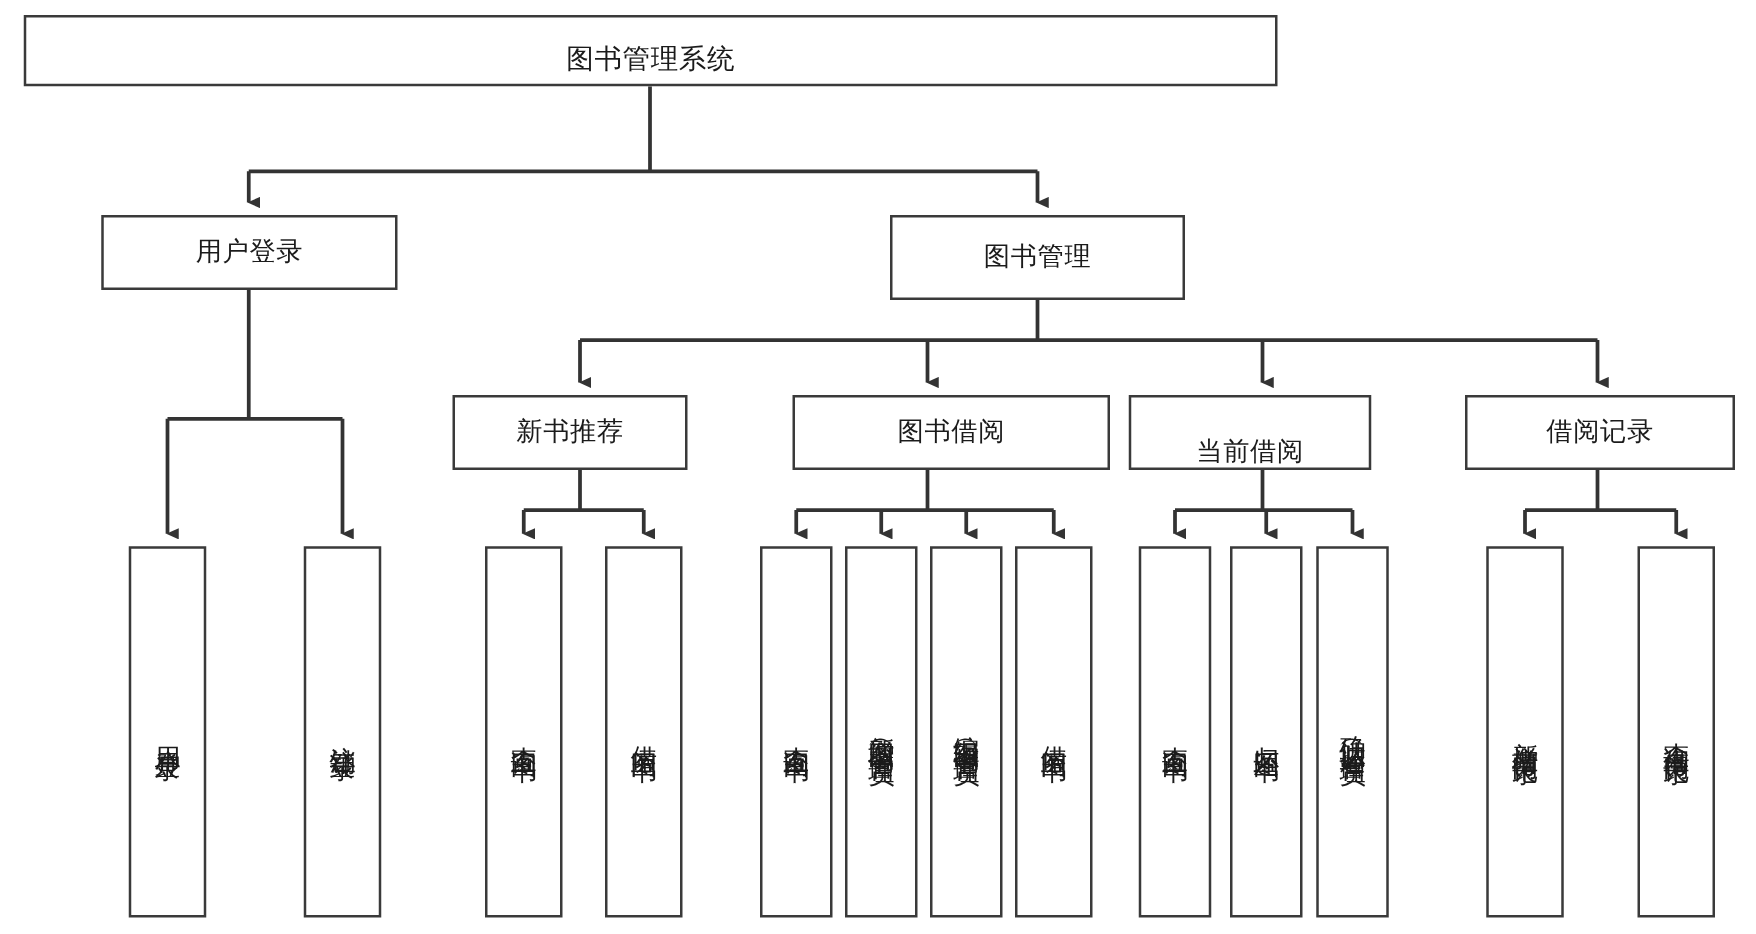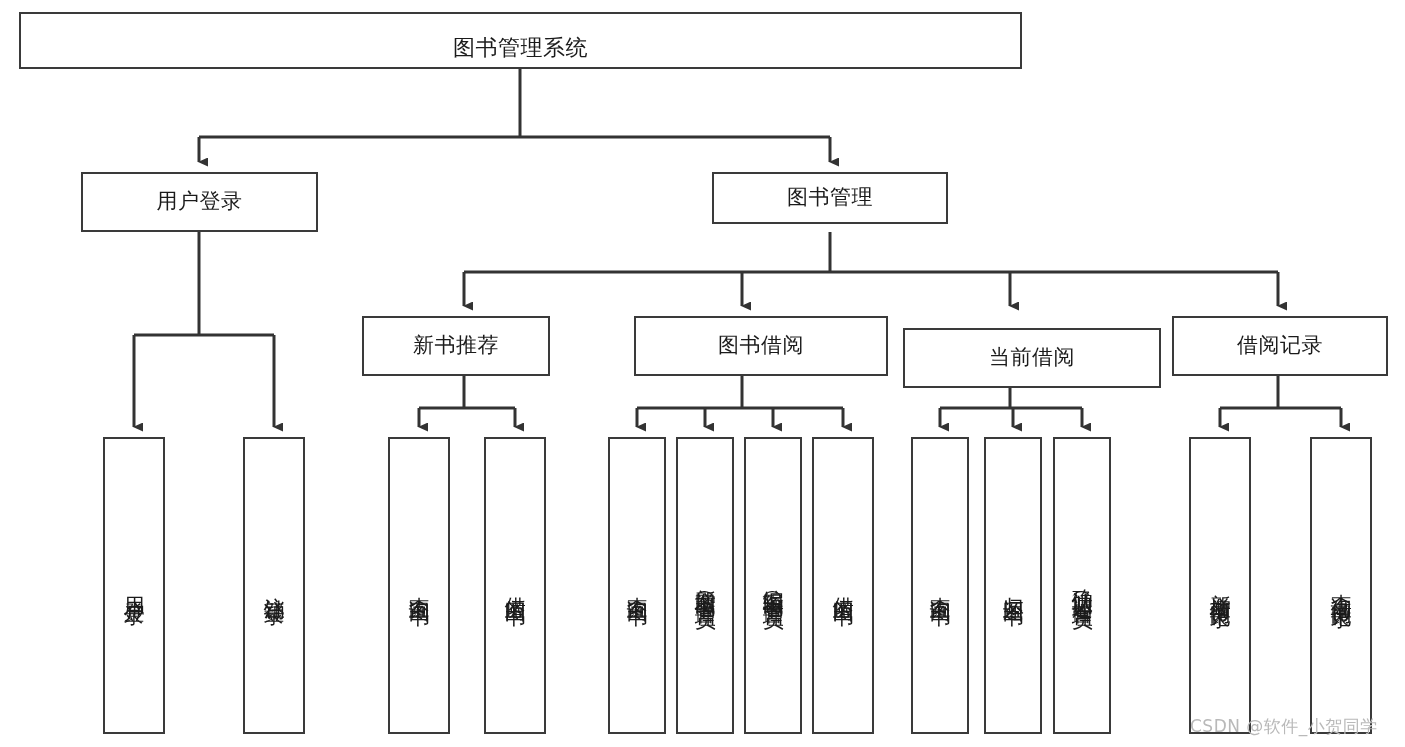--- a/index.html
+++ b/index.html
@@ -109,30 +109,30 @@
       </g>
   </svg>
 
   <div id="node-layer">
       <div class="node-box level-0" style="left: 19px; top: 12px; width: 1003px; height: 57px; border-color: rgb(58, 58, 58);">
         <span class="node-label" style="color: rgb(27, 27, 27); margin-top: 16px;">图书管理系统</span>
       </div>
       <div class="node-box level-1" style="left: 81px; top: 172px; width: 237px; height: 60px; border-color: rgb(58, 58, 58);">
         <span class="node-label" style="color: rgb(27, 27, 27);">用户登录</span>
       </div>
-      <div class="node-box level-1" style="left: 712px; top: 172px; width: 236px; height: 52px; border-color: rgb(58, 58, 58);">
+      <div class="node-box level-1" style="left: 712px; top: 172px; width: 236px; height: 68px; border-color: rgb(58, 58, 58);">
         <span class="node-label" style="color: rgb(27, 27, 27);">图书管理</span>
       </div>
       <div class="node-box level-2" style="left: 362px; top: 316px; width: 188px; height: 60px; border-color: rgb(58, 58, 58);">
         <span class="node-label" style="color: rgb(27, 27, 27);">新书推荐</span>
       </div>
       <div class="node-box level-2" style="left: 634px; top: 316px; width: 254px; height: 60px; border-color: rgb(58, 58, 58);">
         <span class="node-label" style="color: rgb(27, 27, 27);">图书借阅</span>
       </div>
-      <div class="node-box level-2" style="left: 903px; top: 328px; width: 258px; height: 60px; border-color: rgb(58, 58, 58);">
+      <div class="node-box level-2" style="left: 903px; top: 316px; width: 194px; height: 60px; border-color: rgb(58, 58, 58); align-items: flex-end;">
         <span class="node-label" style="color: rgb(27, 27, 27);">当前借阅</span>
       </div>
       <div class="node-box level-2" style="left: 1172px; top: 316px; width: 216px; height: 60px; border-color: rgb(58, 58, 58);">
         <span class="node-label" style="color: rgb(27, 27, 27);">借阅记录</span>
       </div>
       <div class="node-box level-3 vertical" style="left: 103px; top: 437px; width: 62px; height: 297px; border-color: rgb(58, 58, 58);">
         <span class="node-label" style="color: rgb(27, 27, 27);">用户登录</span>
       </div>
       <div class="node-box level-3 vertical" style="left: 243px; top: 437px; width: 62px; height: 297px; border-color: rgb(58, 58, 58);">
         <span class="node-label" style="color: rgb(27, 27, 27);">注销登录</span>
@@ -165,15 +165,14 @@
         <span class="node-label" style="color: rgb(27, 27, 27);">确认归还（管理员）</span>
       </div>
       <div class="node-box level-3 vertical" style="left: 1189px; top: 437px; width: 62px; height: 297px; border-color: rgb(58, 58, 58);">
         <span class="node-label" style="color: rgb(27, 27, 27);">新增借阅记录</span>
       </div>
       <div class="node-box level-3 vertical" style="left: 1310px; top: 437px; width: 62px; height: 297px; border-color: rgb(58, 58, 58);">
         <span class="node-label" style="color: rgb(27, 27, 27);">查询借阅记录</span>
       </div>
     </div>
 
-  <div class="watermark" style="left: 1190px; top: 715px; color: rgb(185, 185, 185);">CSDN @软件_小贺同学</div>
 
 </div>
 
 </body></html>

